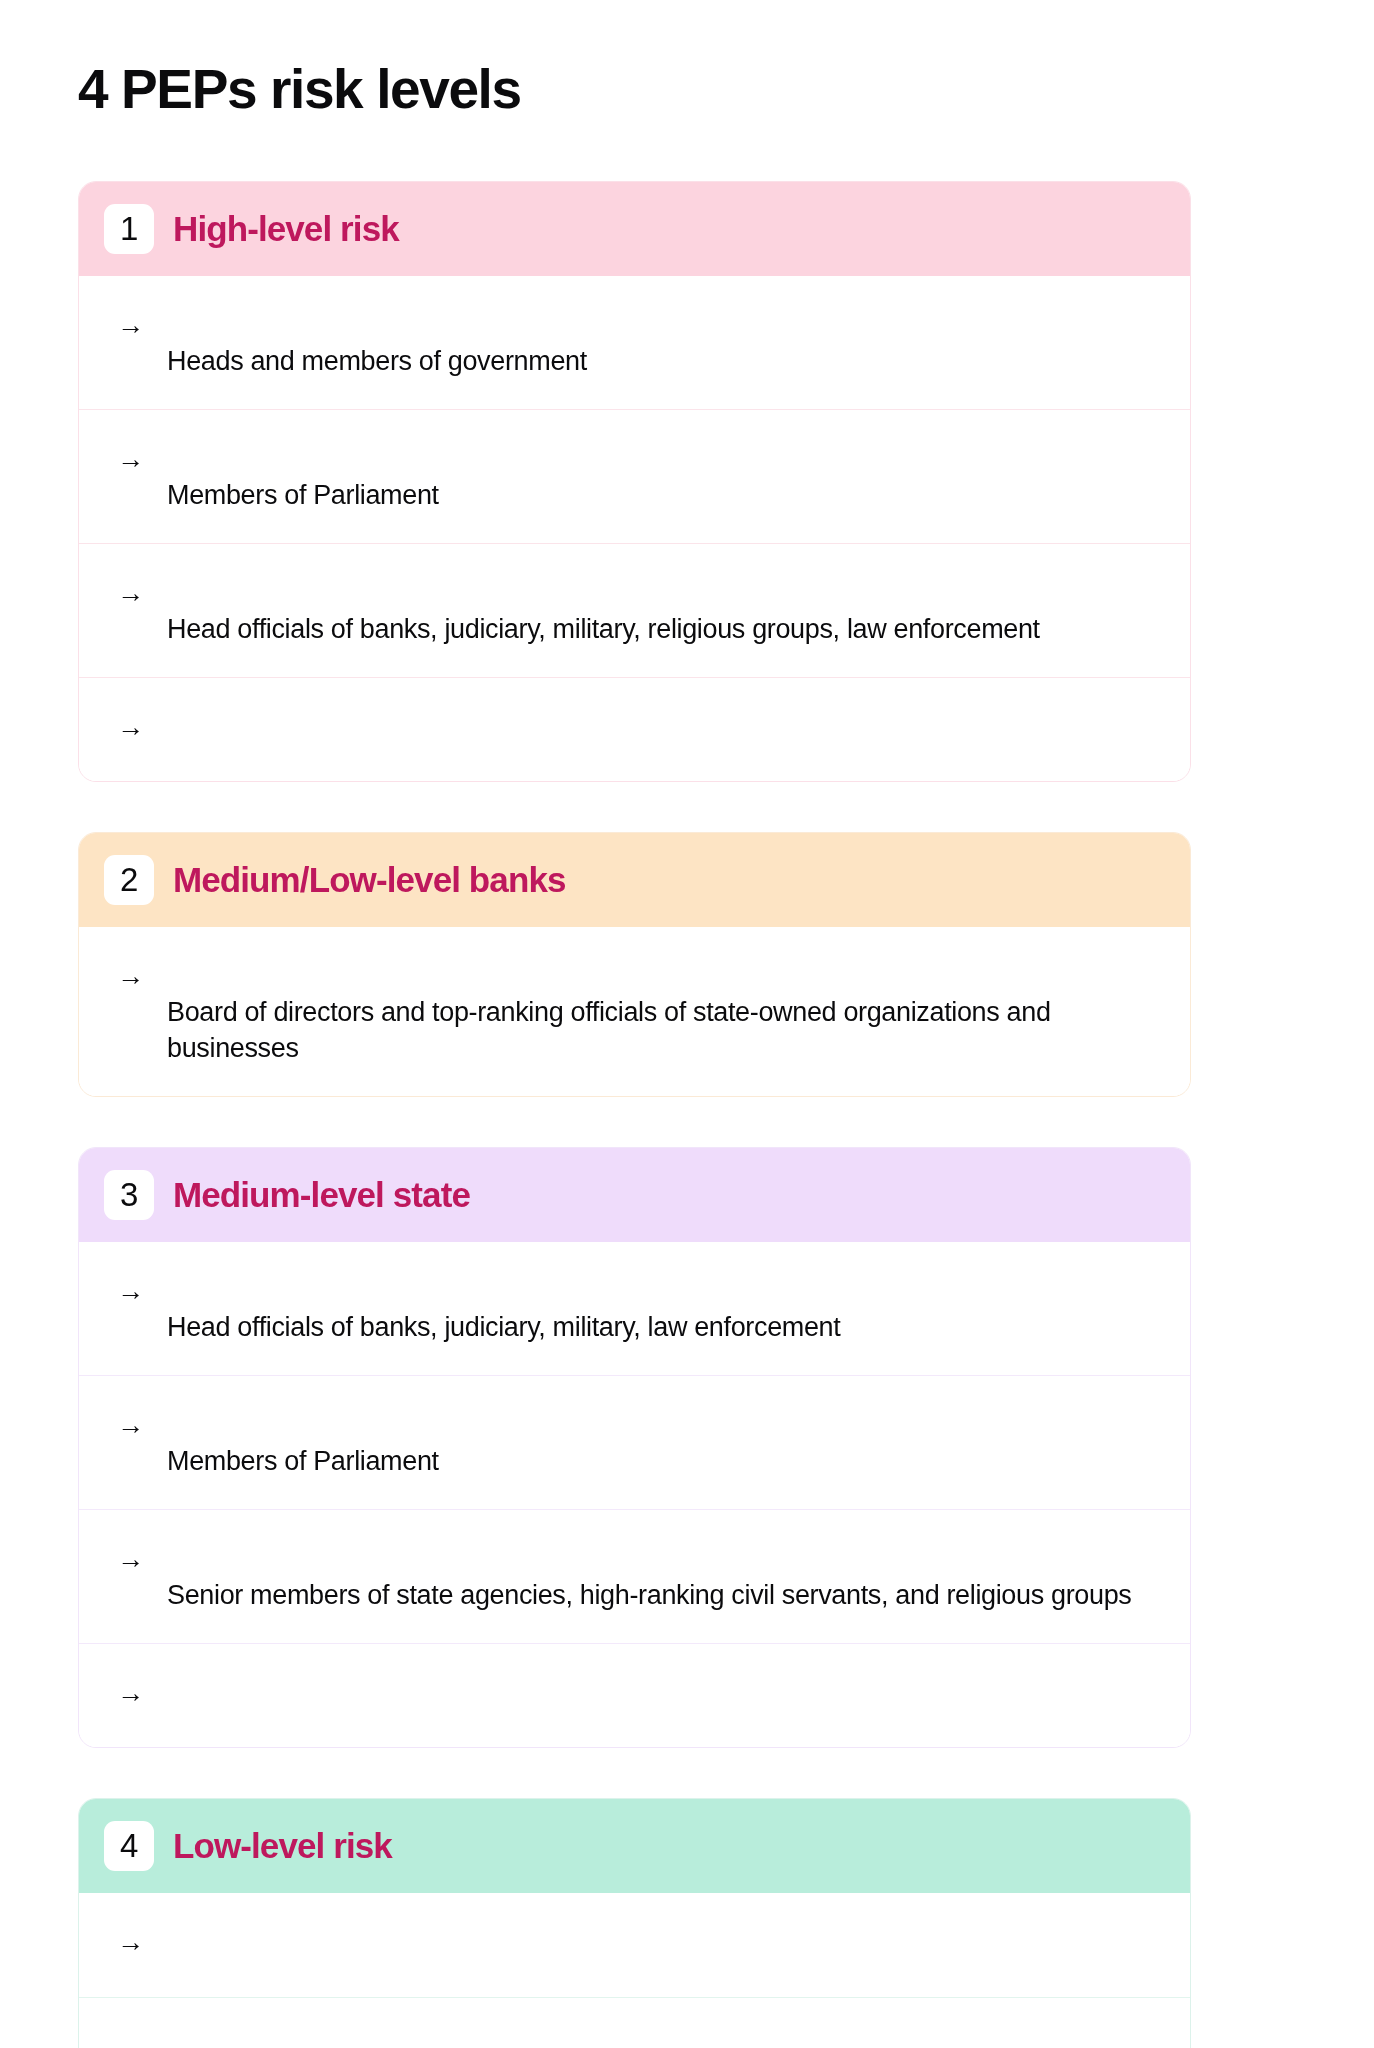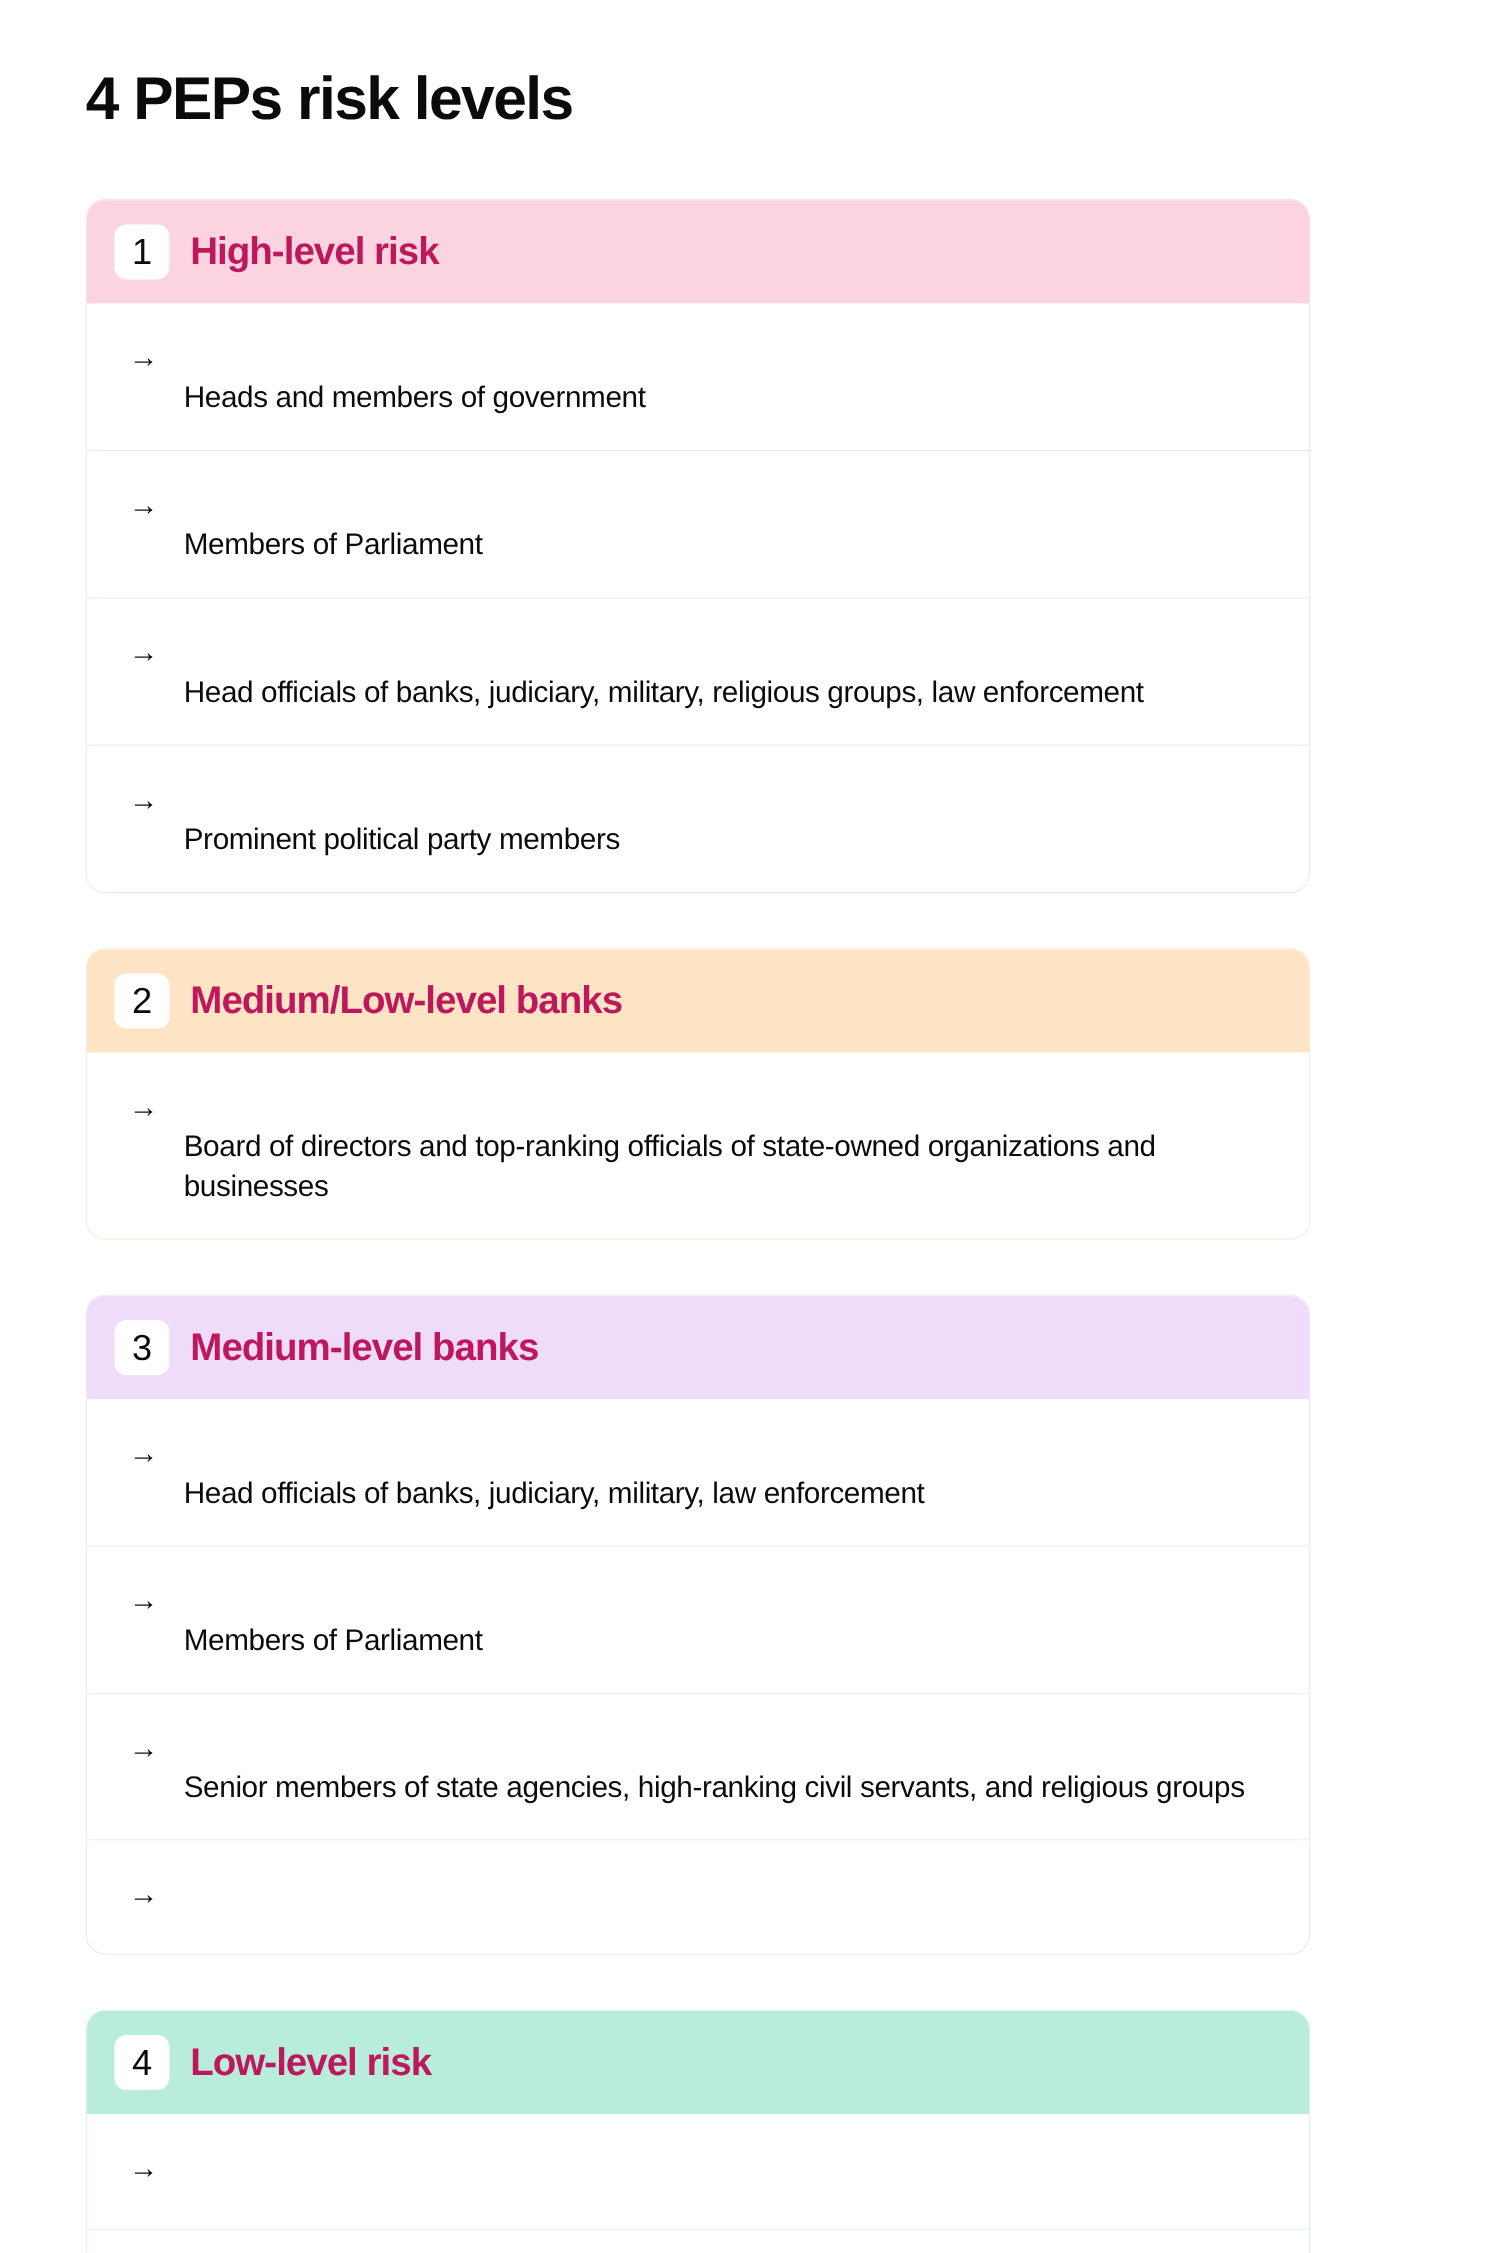--- a/index.html
+++ b/index.html
@@ -142,40 +142,39 @@
           <div class="row">
             <span class="arrow-icon">→</span>
             <span class="row-text">Members of Parliament</span>
           </div>
           <div class="row">
             <span class="arrow-icon">→</span>
             <span class="row-text">Head officials of banks, judiciary, military, religious groups, law enforcement</span>
           </div>
           <div class="row">
             <span class="arrow-icon">→</span>
-            <span class="row-text">Prominent political party members</span>
           </div>
         </div>
       </div>
       <div class="card" data-theme="orange">
         <div class="card-header">
           <div class="badge">2</div>
           <div class="card-title">Medium/Low-level banks</div>
         </div>
         <div class="card-body">
           <div class="row">
             <span class="arrow-icon">→</span>
             <span class="row-text">Board of directors and top-ranking officials of state-owned organizations and businesses</span>
           </div>
         </div>
       </div>
       <div class="card" data-theme="purple">
         <div class="card-header">
           <div class="badge">3</div>
-          <div class="card-title">Medium-level banks</div>
+          <div class="card-title">Medium-level state</div>
         </div>
         <div class="card-body">
           <div class="row">
             <span class="arrow-icon">→</span>
             <span class="row-text">Head officials of banks, judiciary, military, law enforcement</span>
           </div>
           <div class="row">
             <span class="arrow-icon">→</span>
             <span class="row-text">Members of Parliament</span>
           </div>

